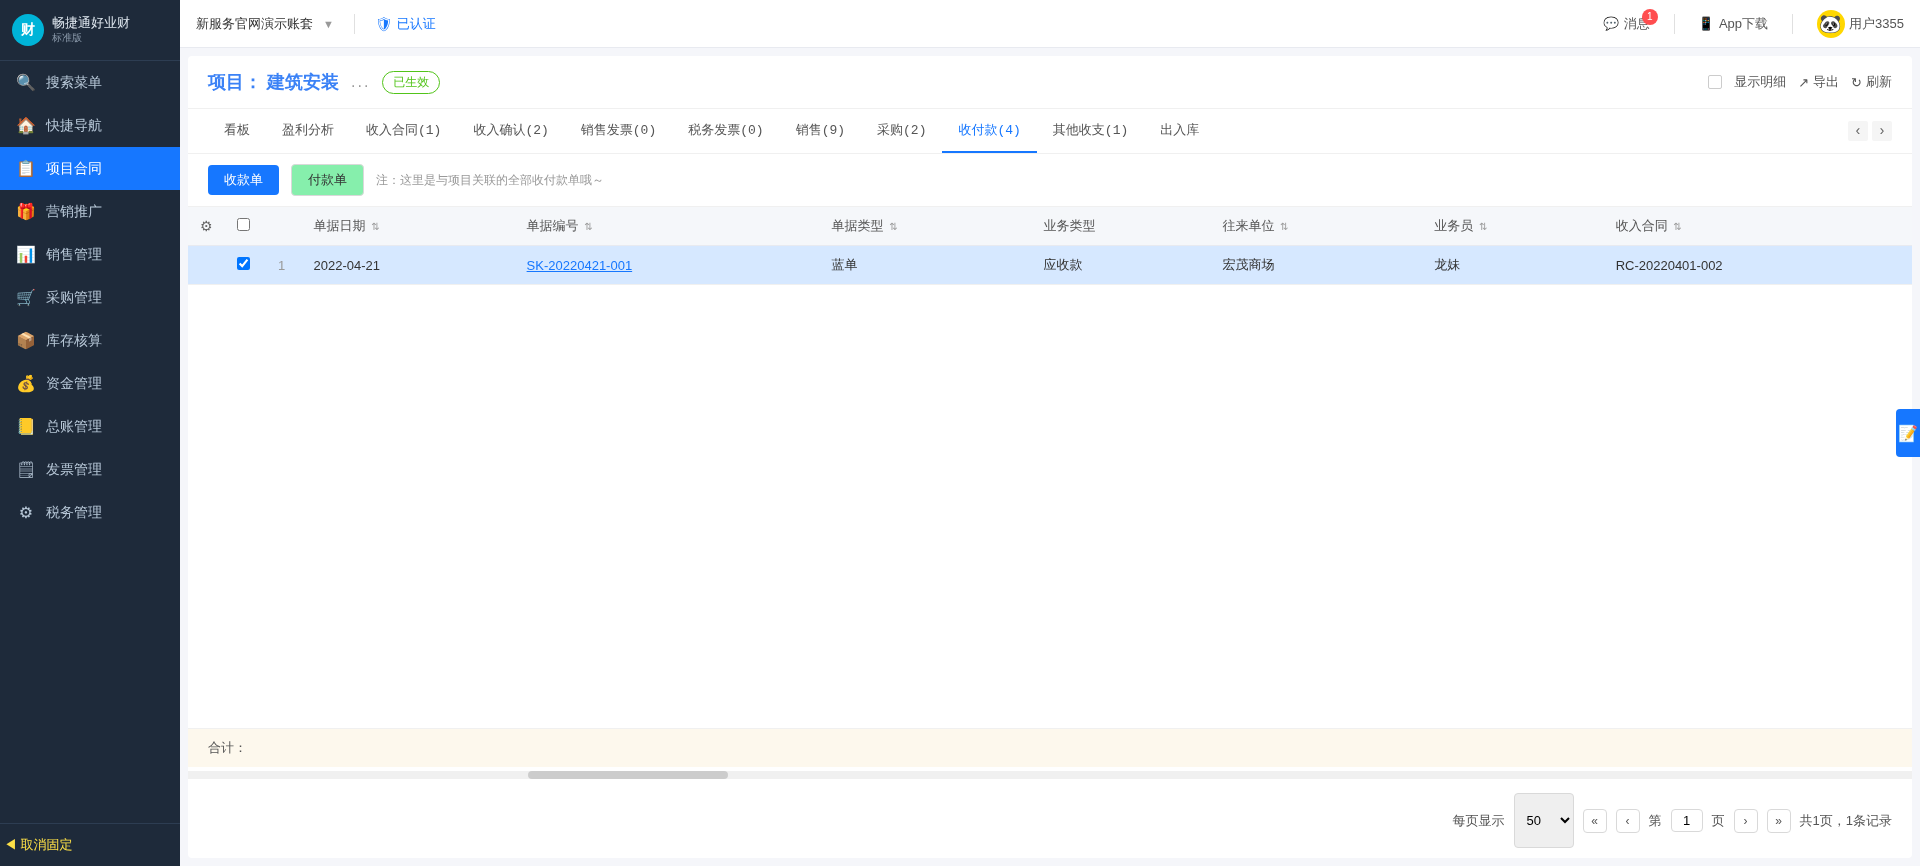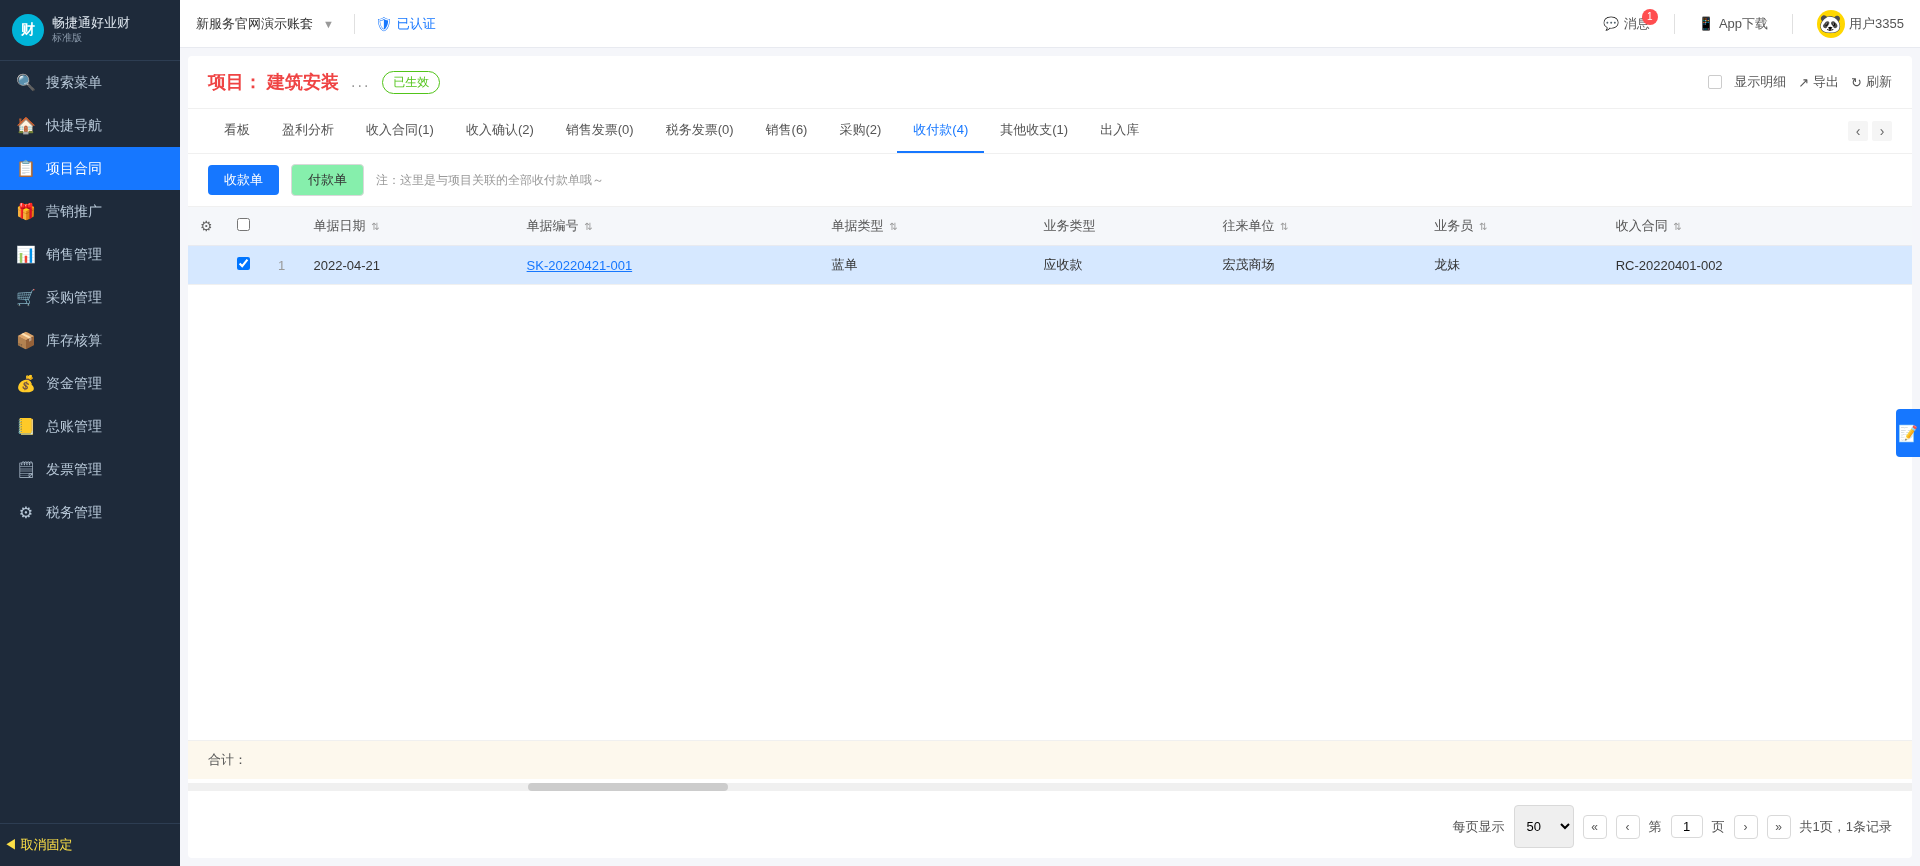--- a/index.html
+++ b/index.html
@@ -153,21 +153,21 @@
     .project-header {
       display: flex;
       align-items: center;
       padding: 14px 20px;
       border-bottom: 1px solid #f0f0f0;
       gap: 12px;
     }
     .project-title {
       font-size: 18px;
       font-weight: bold;
-      color: #ef4444;
+      color: #3b82f6;
     }
     .project-more { color: #999; cursor: pointer; font-size: 16px; letter-spacing: 2px; }
     .project-status {
       border: 1px solid #52c41a;
       color: #52c41a;
       padding: 2px 10px;
       border-radius: 12px;
       font-size: 12px;
     }
     .project-header-spacer { flex: 1; }
@@ -180,20 +180,21 @@
     .checkbox-box { width: 14px; height: 14px; border: 1px solid #ccc; border-radius: 2px; display: inline-block; }
 
     
     .sub-tabs {
       display: flex;
       align-items: center;
       padding: 0 20px;
       border-bottom: 1px solid #f0f0f0;
       gap: 0;
       overflow-x: auto;
+      font-family: Liberation Mono, monospace;
     }
     .sub-tabs::-webkit-scrollbar { display: none; }
     .sub-tab {
       padding: 12px 16px;
       font-size: 13px;
       color: #555;
       cursor: pointer;
       white-space: nowrap;
       border-bottom: 2px solid transparent;
     }
@@ -297,21 +298,21 @@
       align-items: center;
       justify-content: flex-end;
       padding: 10px 20px;
       gap: 9px;
       font-size: 13px;
       color: #555;
     }
     .page-size-select {
       border: 1px solid #d9d9d9;
       border-radius: 4px;
-      padding: 12px 8px;
+      padding: 18px 8px;
       font-size: 13px;
       cursor: pointer;
     }
     .page-btn {
       width: 24px; height: 24px;
       display: flex; align-items: center; justify-content: center;
       border: 1px solid #d9d9d9;
       border-radius: 4px;
       cursor: pointer;
       color: #555;
@@ -462,21 +463,21 @@
       </div>
     </div>
 
     <div class="sub-tabs">
       <div class="sub-tab">看板</div>
       <div class="sub-tab">盈利分析</div>
       <div class="sub-tab">收入合同(1)</div>
       <div class="sub-tab">收入确认(2)</div>
       <div class="sub-tab">销售发票(0)</div>
       <div class="sub-tab">税务发票(0)</div>
-      <div class="sub-tab">销售(6)</div>
+      <div class="sub-tab">销售(9)</div>
       <div class="sub-tab">采购(2)</div>
       <div class="sub-tab active">收付款(4)</div>
       <div class="sub-tab">其他收支(1)</div>
       <div class="sub-tab">出入库</div>
       <div class="sub-tabs-nav">
         <div class="sub-tabs-nav-btn">‹</div>
         <div class="sub-tabs-nav-btn">›</div>
       </div>
     </div>
 

